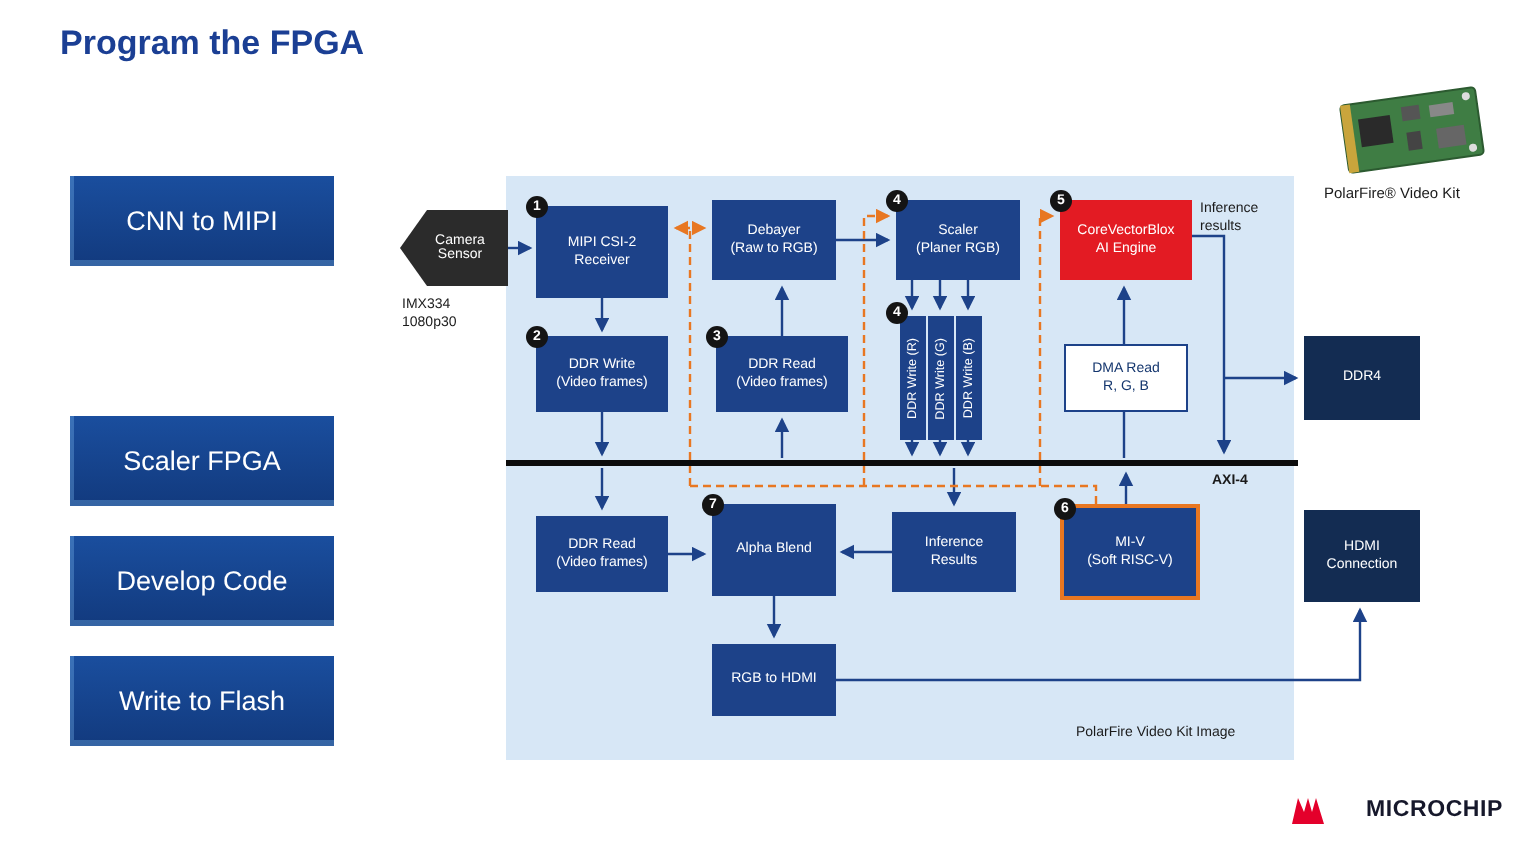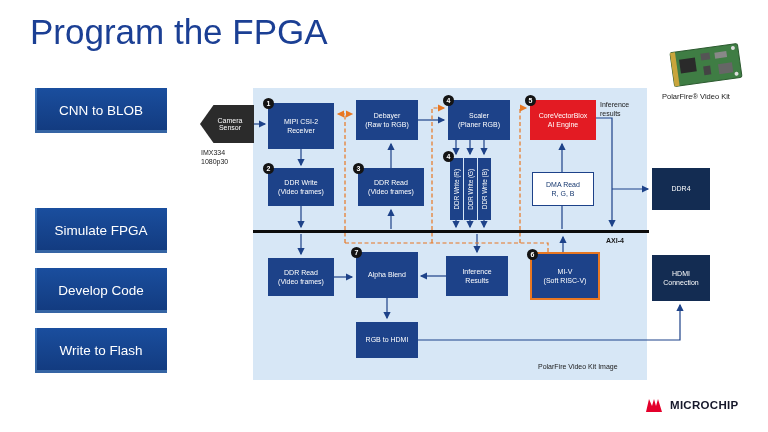--- a/index.html
+++ b/index.html
@@ -1,18 +1,18 @@
 <!DOCTYPE html>
 <html style="--accent-blue: #1b3f94; --block-navy: #1d4289; --engine-red: #e31b23; --dashed-orange: #e87722; --panel-blue: #d7e7f6; --brand-red: #e4002b;"><head>
 <meta charset="utf-8">
 <style>
   html,body{margin:0;padding:0;}
   .slide{position:relative;width:768px;height:432px;background:#ffffff;overflow:hidden;
          font-family:"Liberation Sans",sans-serif;}
-  .title{position:absolute;left:30px;top:12px;font-size:35px;font-weight:normal;
+  .title{position:absolute;left:30px;top:12px;font-size:17px;font-weight:bold;
          color:var(--accent-blue,#1b3f94);}
   
   .side-btn{position:absolute;left:35px;width:132px;height:45px;
             background:linear-gradient(180deg,#1a4e9e,#123a7e);
             box-shadow:inset 2px -3px 0 rgba(120,180,235,.35);
             color:#fff;font-size:13.5px;display:flex;align-items:center;justify-content:center;
             cursor:pointer;}
   
   .panel{position:absolute;left:253px;top:88px;width:394px;height:292px;
          background:var(--panel-blue,#d7e7f6);}
@@ -37,35 +37,35 @@
        display:flex;align-items:center;justify-content:center;text-align:center;z-index:3;}
   .dma span{white-space:pre-line;}
   .note{position:absolute;font-size:7px;line-height:1.25;color:#1a1a1a;white-space:pre-line;z-index:3;}
   .bus{position:absolute;left:253px;top:230px;width:396px;height:3px;background:#0c0c0c;z-index:2;}
   .camera{position:absolute;left:200px;top:105px;width:54px;height:38px;background:#2b2b2b;
           clip-path:polygon(0 50%,25% 0,100% 0,100% 100%,25% 100%);color:#fff;font-size:7px;
           display:flex;align-items:center;justify-content:center;text-align:center;z-index:3;padding-left:6px;box-sizing:border-box;}
   .camera span{white-space:pre-line;}
   .wires{position:absolute;left:0;top:0;width:768px;height:432px;z-index:2;pointer-events:none;}
   .kit-board{position:absolute;left:670px;top:44px;width:72px;height:42px;transform:rotate(-8deg);z-index:3;}
-  .footer-logo{position:absolute;left:645px;top:397px;display:flex;align-items:center;gap:7px;z-index:3;}
+  .footer-logo{position:absolute;left:645px;top:397px;display:flex;align-items:center;gap:20px;z-index:3;}
   .footer-logo .word{font-size:11.5px;font-weight:bold;color:#16182b;letter-spacing:.3px;}
 </style>
 </head>
 <body>
 
 <div class="slide">
 
   <div class="title">Program the FPGA</div>
 
   <div class="side-btn" style="top:88px">
-      <span>CNN to BLOB</span>
+      <span>CNN to MIPI</span>
     </div>
   <div class="side-btn" style="top:208px">
-      <span>Simulate FPGA</span>
+      <span>Scaler FPGA</span>
     </div>
   <div class="side-btn" style="top:328px">
       <span>Write to Flash</span>
     </div>
   <div class="side-btn" style="top:268px">
       <span>Develop Code</span>
     </div>
 
   <div class="panel"></div>
 

